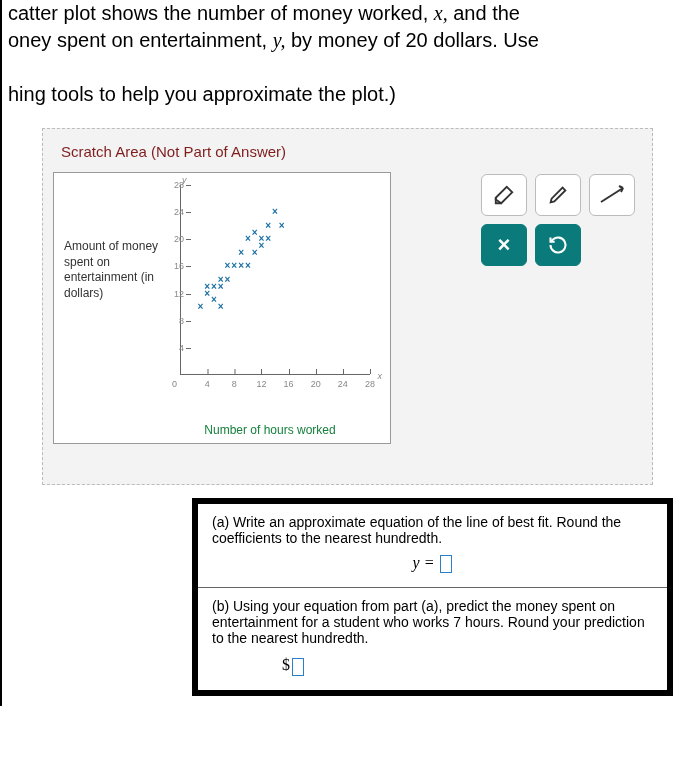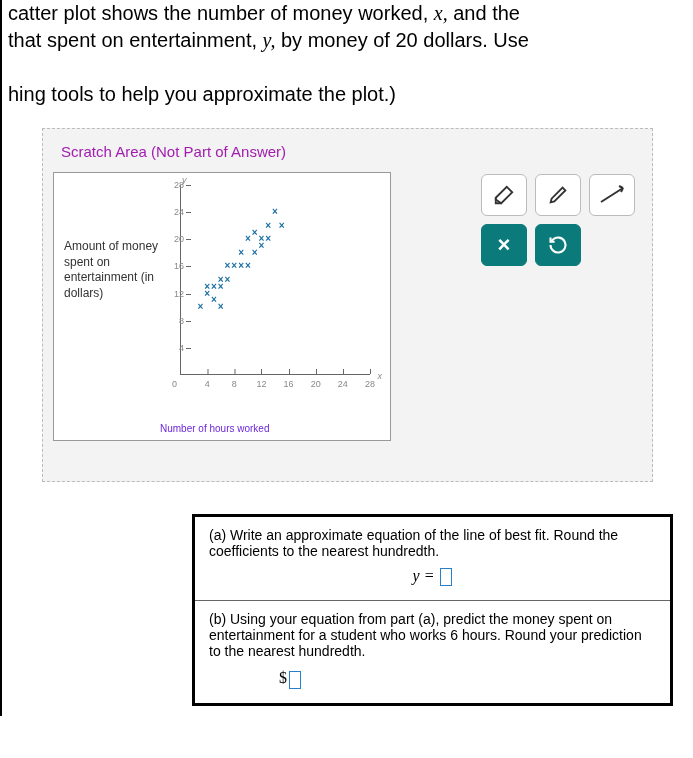--- a/index.html
+++ b/index.html
@@ -19,21 +19,21 @@
   }
   .italic-var { font-style: italic; font-family: 'Times New Roman', serif; }
   .scratch-area {
     margin: 10px 40px 10px 40px;
     border: 1px dashed #bbb;
     background: #f3f3f3;
     padding: 10px 10px 40px 10px;
     position: relative;
   }
   .scratch-title {
-    color: #a21caf;
+    color: #7f1d1d;
     font-size: 15px;
     padding: 4px 8px 12px 8px;
   }
   .chart-wrap {
     display: flex;
     align-items: flex-start;
   }
   .chart-area {
     background: #fff;
     border: 1px solid #999;
@@ -106,23 +106,23 @@
   }
   .pt {
     position: absolute;
     font-size: 10px;
     color: #1a6fa3;
     font-weight: bold;
     transform: translate(-50%, 50%);
     line-height: 1;
   }
   .xlabel {
-    text-align: left;
-    font-size: 10px;
-    color: #6d28d9;
+    text-align: center;
+    font-size: 12px;
+    color: #15803d;
     padding-top: 34px;
     padding-left: 100px;
   }
   .toolbar {
     margin-left: 90px;
     margin-top: 2px;
     display: grid;
     grid-template-columns: 46px 46px 46px;
     gap: 8px;
   }
@@ -135,22 +135,22 @@
     font-size: 20px;
     color: #333;
     cursor: pointer;
   }
   .tool-btn.teal {
     background: #0b7a7a;
     color: #fff;
     border-color: #0b7a7a;
   }
   .answer-section {
-    margin: 32px 20px 10px 190px;
-    border: 3px solid #000000;
+    margin: 13px 20px 10px 190px;
+    border: 6px solid #000000;
     font-size: 14px;
   }
   .answer-part {
     border-bottom: 1px solid #666;
     padding: 10px 14px 14px 14px;
   }
   .answer-part:last-child { border-bottom: none; }
   .equation-line {
     text-align: center;
     padding-top: 8px;
@@ -170,21 +170,21 @@
     padding-left: 70px;
     font-family: 'Times New Roman', serif;
     font-size: 16px;
   }
 </style>
 </head>
 <body>
 
 <div class="prompt-text">
   <span>catter plot shows the number of money worked, </span><span class="italic-var">x,</span><span> and the </span><br>
-  <span>that spent on entertainment, </span><span class="italic-var">y,</span><span> by money of </span><span>20</span><span> dollars. Use</span><br>
+  <span>oney spent on entertainment, </span><span class="italic-var">y,</span><span> by money of </span><span>20</span><span> dollars. Use</span><br>
   <br>
   <span>hing tools to help you approximate the plot.)</span>
 </div>
 
 <div class="scratch-area">
   <div class="scratch-title">Scratch Area (Not Part of Answer)</div>
 
   <div class="chart-wrap">
     <div class="chart-area">
       <div class="chart-flex">
@@ -269,18 +269,18 @@
 </div>
 
 <div class="answer-section">
   <div class="answer-part">
     <div>(a) Write an approximate equation of the line of best fit. Round the coefficients to the nearest hundredth.</div>
     <div class="equation-line">
       <span>y = </span><span class="input-box"></span>
     </div>
   </div>
   <div class="answer-part">
-    <div>(b) Using your equation from part (a), predict the money spent on entertainment for a student who works 6 hours. Round your prediction to the nearest hundredth.</div>
+    <div>(b) Using your equation from part (a), predict the money spent on entertainment for a student who works 7 hours. Round your prediction to the nearest hundredth.</div>
     <div class="dollar-line">
       <span>$</span><span class="input-box"></span>
     </div>
   </div>
 </div>
 
 </body></html>

